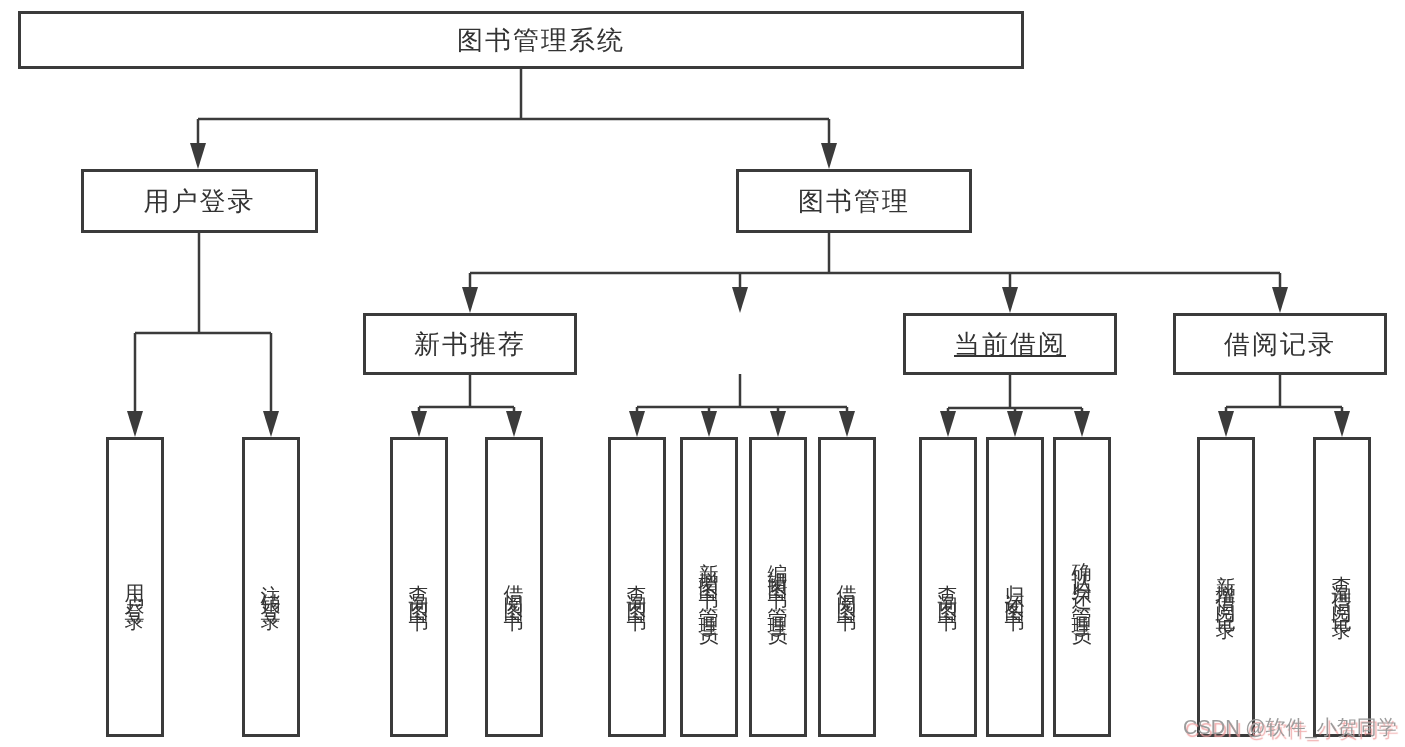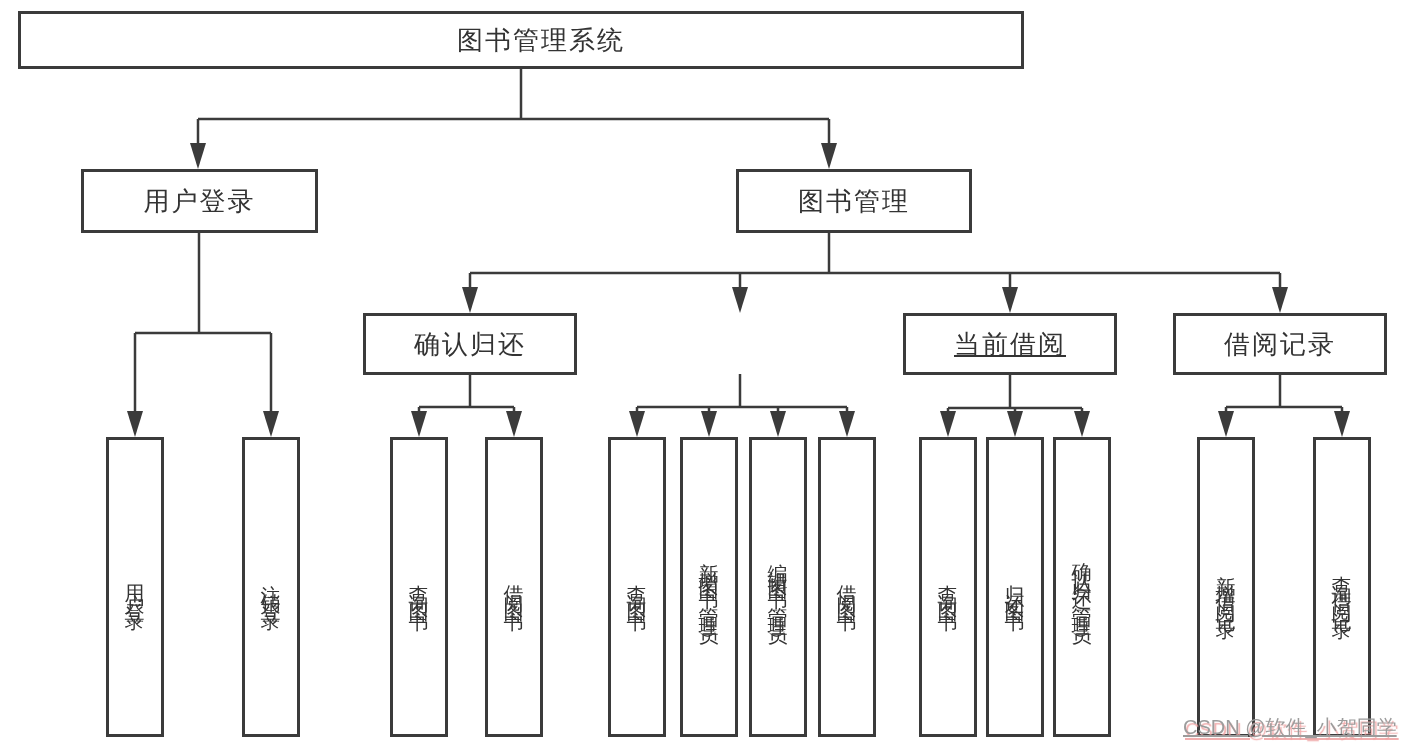--- a/index.html
+++ b/index.html
@@ -51,21 +51,20 @@
   }
   #watermark {
     position: absolute;
     left: 1183px;
     top: 714px;
     z-index: 3;
     font-size: 20px;
     color: #9c9c9c;
     text-shadow: 2px 3px 1px rgba(238, 160, 160, 0.85);
     white-space: nowrap;
-    text-decoration: underline;
   }
 </style>
 </head>
 <body>
 
 <div id="canvas">
 
   <svg id="connectors" width="1405" height="747" viewBox="0 0 1405 747">
     <g stroke="#3b3b3b" stroke-width="2.5" fill="none">
 
@@ -137,21 +136,21 @@
   </div>
 
   <div class="node" style="left:81px; top:169px; width:237px; height:64px;">
     <span class="h-label">用户登录</span>
   </div>
   <div class="node" style="left:736px; top:169px; width:236px; height:64px;">
     <span class="h-label">图书管理</span>
   </div>
 
   <div class="node" style="left:363px; top:313px; width:214px; height:62px;">
-    <span class="h-label">确认归还</span>
+    <span class="h-label">新书推荐</span>
   </div>
   <div class="node" style="left:903px; top:313px; width:214px; height:62px;text-decoration:underline;">
     <span class="h-label">当前借阅</span>
   </div>
   <div class="node" style="left:1173px; top:313px; width:214px; height:62px;text-align:center;">
     <span class="h-label">借阅记录</span>
   </div>
 
   <div class="node leaf" style="left:106px;">
     <span class="v-label">用户登录</span>

